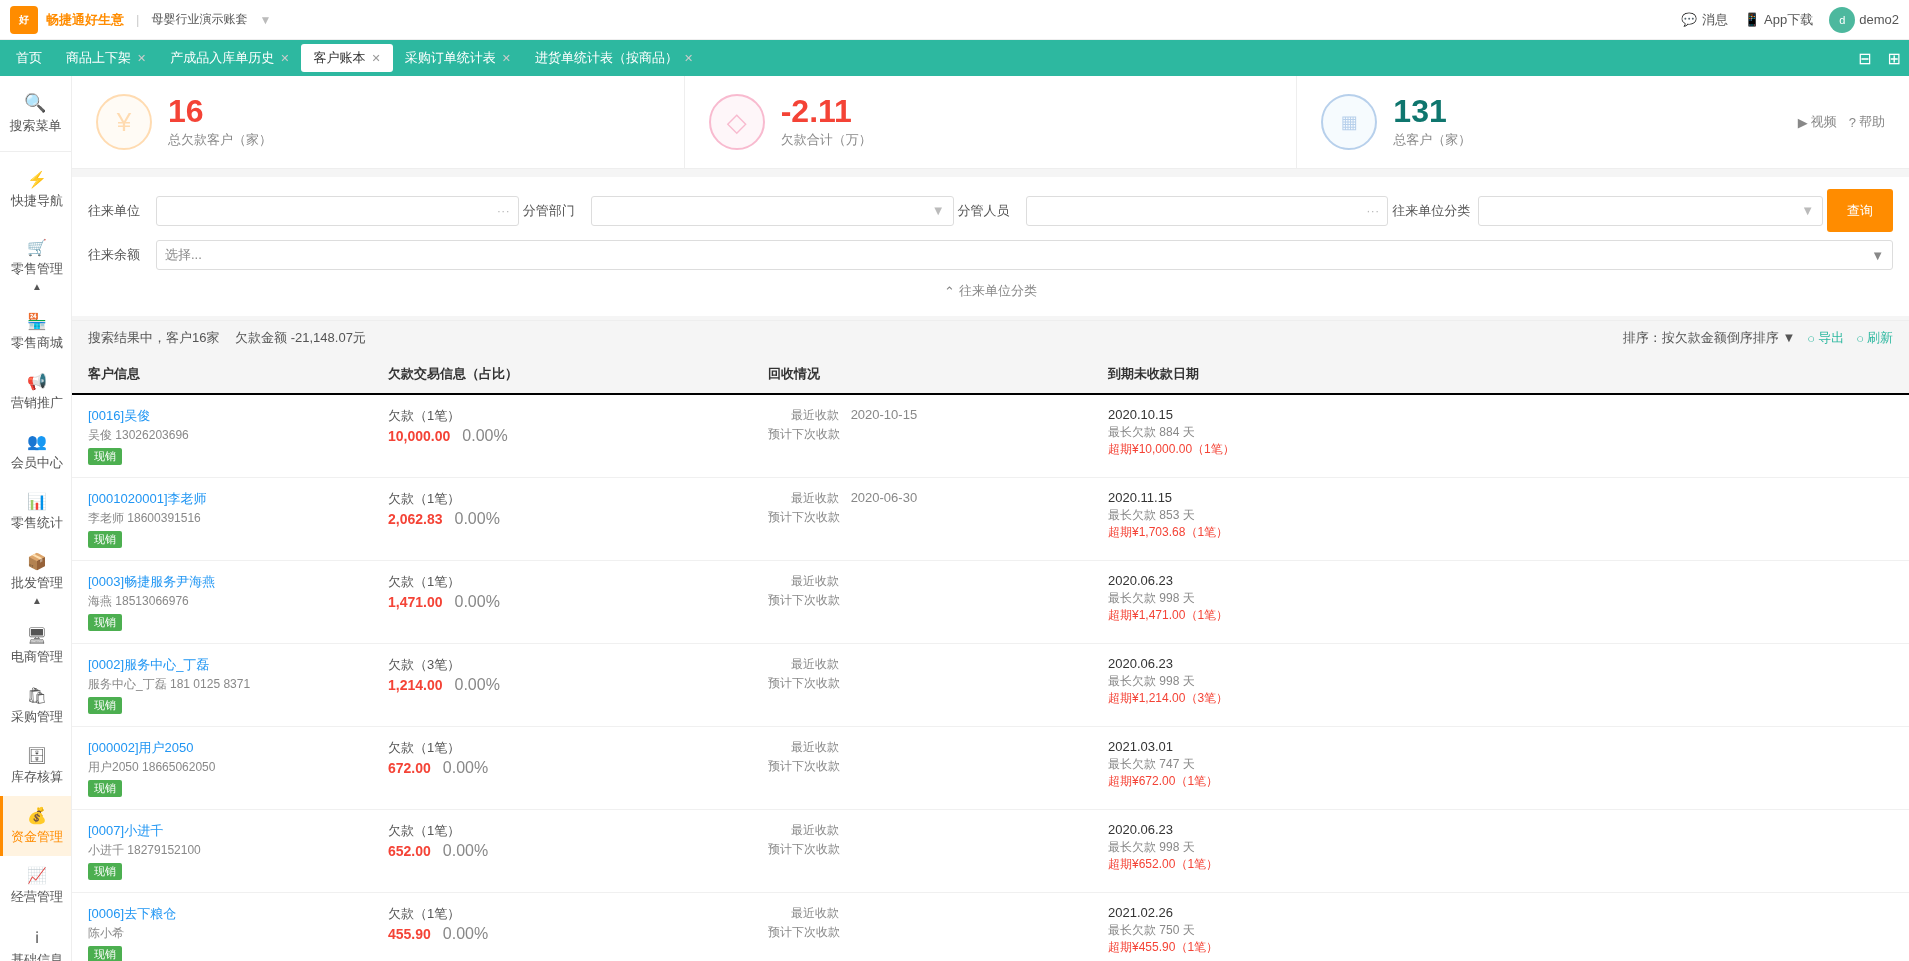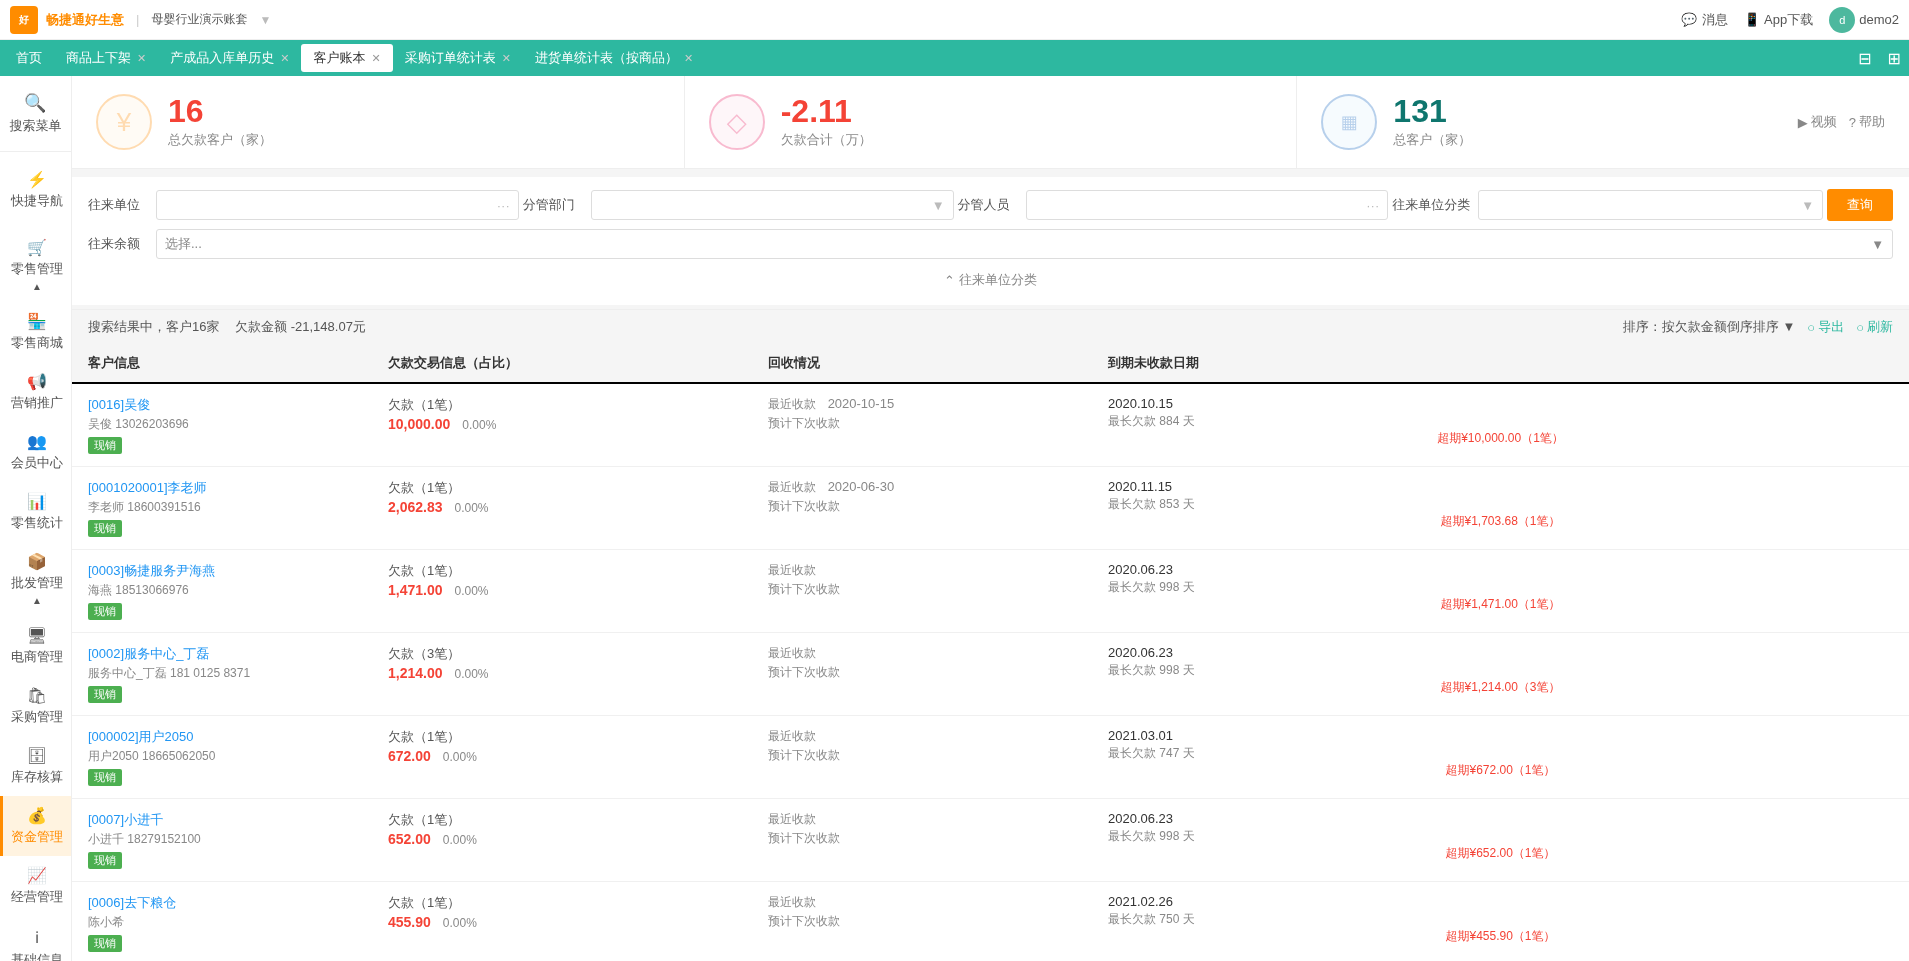--- a/index.html
+++ b/index.html
@@ -164,21 +164,21 @@
       color: #bbb;
     }
     .btn-search {
       background: #ff8c00;
       color: #fff;
       border: none;
       border-radius: 3px;
       padding: 6px 20px;
       cursor: pointer;
       font-size: 13px;
-      height: 32px;
+      height: 43px;
       white-space: nowrap;
     }
     .filter-collapse {
       text-align: center;
       color: #888;
       font-size: 12px;
       cursor: pointer;
       padding: 4px 0;
       display: flex;
       align-items: center;
@@ -226,27 +226,27 @@
       display: inline-block;
       background: #4caf50;
       color: #fff;
       font-size: 11px;
       padding: 1px 6px;
       border-radius: 2px;
       margin-top: 4px;
     }
     .debt-count { color: #555; font-size: 13px; margin-bottom: 2px; }
     .debt-amount { color: #f44336; font-size: 14px; font-weight: bold; }
-    .debt-percent { color: #888; font-size: 12px; margin-left: 8px; }
+    .debt-percent { color: #888; font-size: 16px; margin-left: 8px; }
     .return-info { color: #555; font-size: 13px; }
     .return-date { color: #888; font-size: 12px; margin-top: 2px; }
-    .return-label { color: #888; font-size: 12px; }
+    .return-label { color: #888; font-size: 12px; margin-left: 23px; }
     .overdue-date { color: #333; font-size: 13px; }
     .overdue-days { color: #888; font-size: 12px; margin-top: 2px; }
-    .overdue-amount { color: #f44336; font-size: 12px; cursor: pointer; text-align: center; }
+    .overdue-amount { color: #f44336; font-size: 12px; cursor: pointer; }
     
     .scrollbar-y { overflow-y: auto; }
 
     
     .quick-nav {
       padding: 8px 0;
       display: flex;
       flex-direction: column;
       align-items: center;
     }

